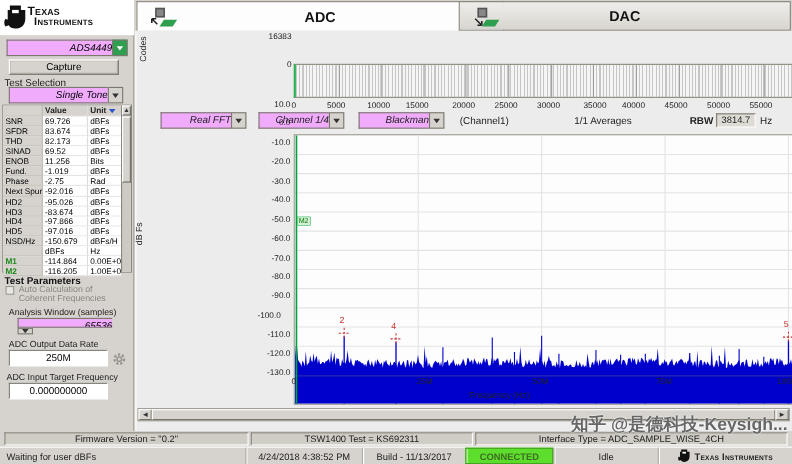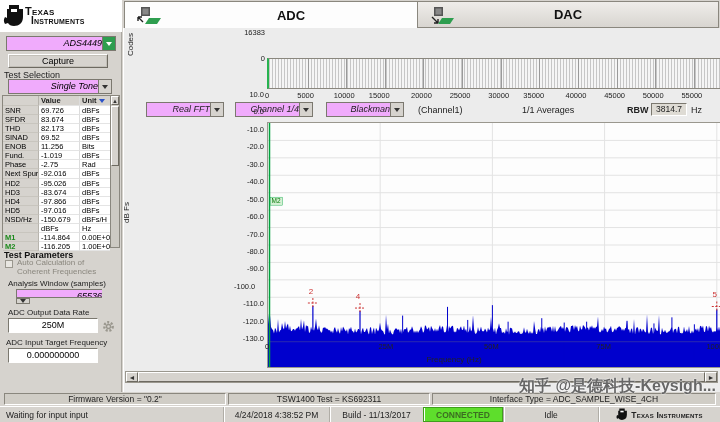--- a/index.html
+++ b/index.html
@@ -278,21 +278,21 @@
         <div class="mini-grid" style="left: 424.828px;"></div>
       </div>
     <div id="mini-xticks">
         <div class="tick-label" style="left: 129px; top: 63px; width: 28px; text-align: center;">0</div>
         <div class="tick-label" style="left: 167.621px; top: 63px; width: 28px; text-align: center;">5000</div>
         <div class="tick-label" style="left: 206.241px; top: 63px; width: 28px; text-align: center;">10000</div>
         <div class="tick-label" style="left: 244.862px; top: 63px; width: 28px; text-align: left;">15000</div>
         <div class="tick-label" style="left: 283.483px; top: 63px; width: 28px; text-align: center;">20000</div>
         <div class="tick-label" style="left: 322.103px; top: 63px; width: 28px; text-align: center;">25000</div>
         <div class="tick-label" style="left: 360.724px; top: 63px; width: 28px; text-align: center;">30000</div>
-        <div class="tick-label" style="left: 399.345px; top: 63px; width: 28px; text-align: left;">35000</div>
+        <div class="tick-label" style="left: 399.345px; top: 63px; width: 28px; text-align: right;">35000</div>
         <div class="tick-label" style="left: 437.966px; top: 63px; width: 28px; text-align: center;">40000</div>
         <div class="tick-label" style="left: 476.586px; top: 63px; width: 28px; text-align: center;">45000</div>
         <div class="tick-label" style="left: 515.207px; top: 63px; width: 28px; text-align: center;">50000</div>
         <div class="tick-label" style="left: 553.828px; top: 63px; width: 28px; text-align: center;">55000</div>
         <div class="tick-label" style="left: 592.448px; top: 63px; width: 28px; text-align: center;">60000</div>
       </div>
 
     <div id="fft-toolbar">
       <div class="combo" style="left:22px; top:2px; width:78px;">
         <div class="val">Real FFT</div>
@@ -419,21 +419,21 @@
     </div>
   </div>
 
   <div id="infobar">
     <div class="info-cell" style="flex:0 0 222px;">Firmware Version = "0.2"</div>
     <div class="info-cell" style="flex:0 0 202px;">TSW1400 Test = KS692311</div>
     <div class="info-cell" style="flex:1;">Interface Type = ADC_SAMPLE_WISE_4CH</div>
   </div>
 
   <div id="statusbar">
-    <div class="sb-cell" style="flex:1; justify-content:flex-start; border-left:none; box-shadow:none; padding-left:6px;">Waiting for input input</div>
+    <div class="sb-cell" style="flex:1; justify-content:flex-start; border-left:none; box-shadow:none; padding-left:6px;">Waiting for user dBFs</div>
     <div class="sb-cell" style="flex:0 0 106px;">4/24/2018 4:38:52 PM</div>
     <div class="sb-cell" style="flex:0 0 94px;">Build - 11/13/2017</div>
     <div class="sb-cell" id="connected-badge" style="flex:0 0 80px;">CONNECTED</div>
     <div class="sb-cell" style="flex:0 0 95px;">Idle</div>
     <div class="sb-cell" id="sb-brand" style="flex:0 0 122px;">
       <svg width="12" height="13" viewBox="0 0 22 24">
         <path d="M6,1 h10 v4 h4 v8 c0,6 -4,9 -9,9 c-3,0 -5,-1 -6,-3 l-3,1 c-1.5,-2 -1.5,-5 0,-7 l2,1 v-9 h2 z" fill="#111"></path>
         <rect x="8" y="5" width="6" height="3" fill="#fff"></rect>
       </svg>
       <span>Texas Instruments</span>

